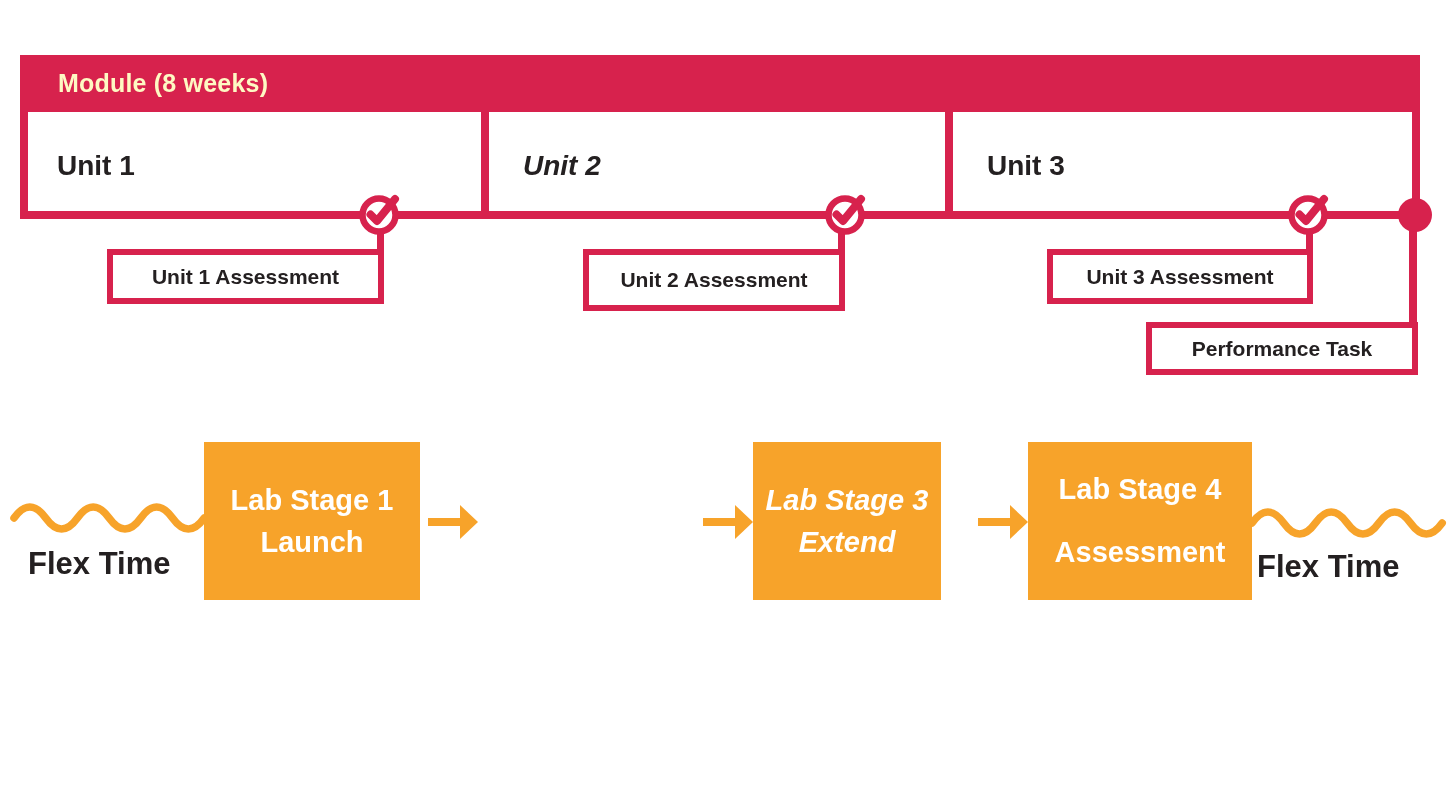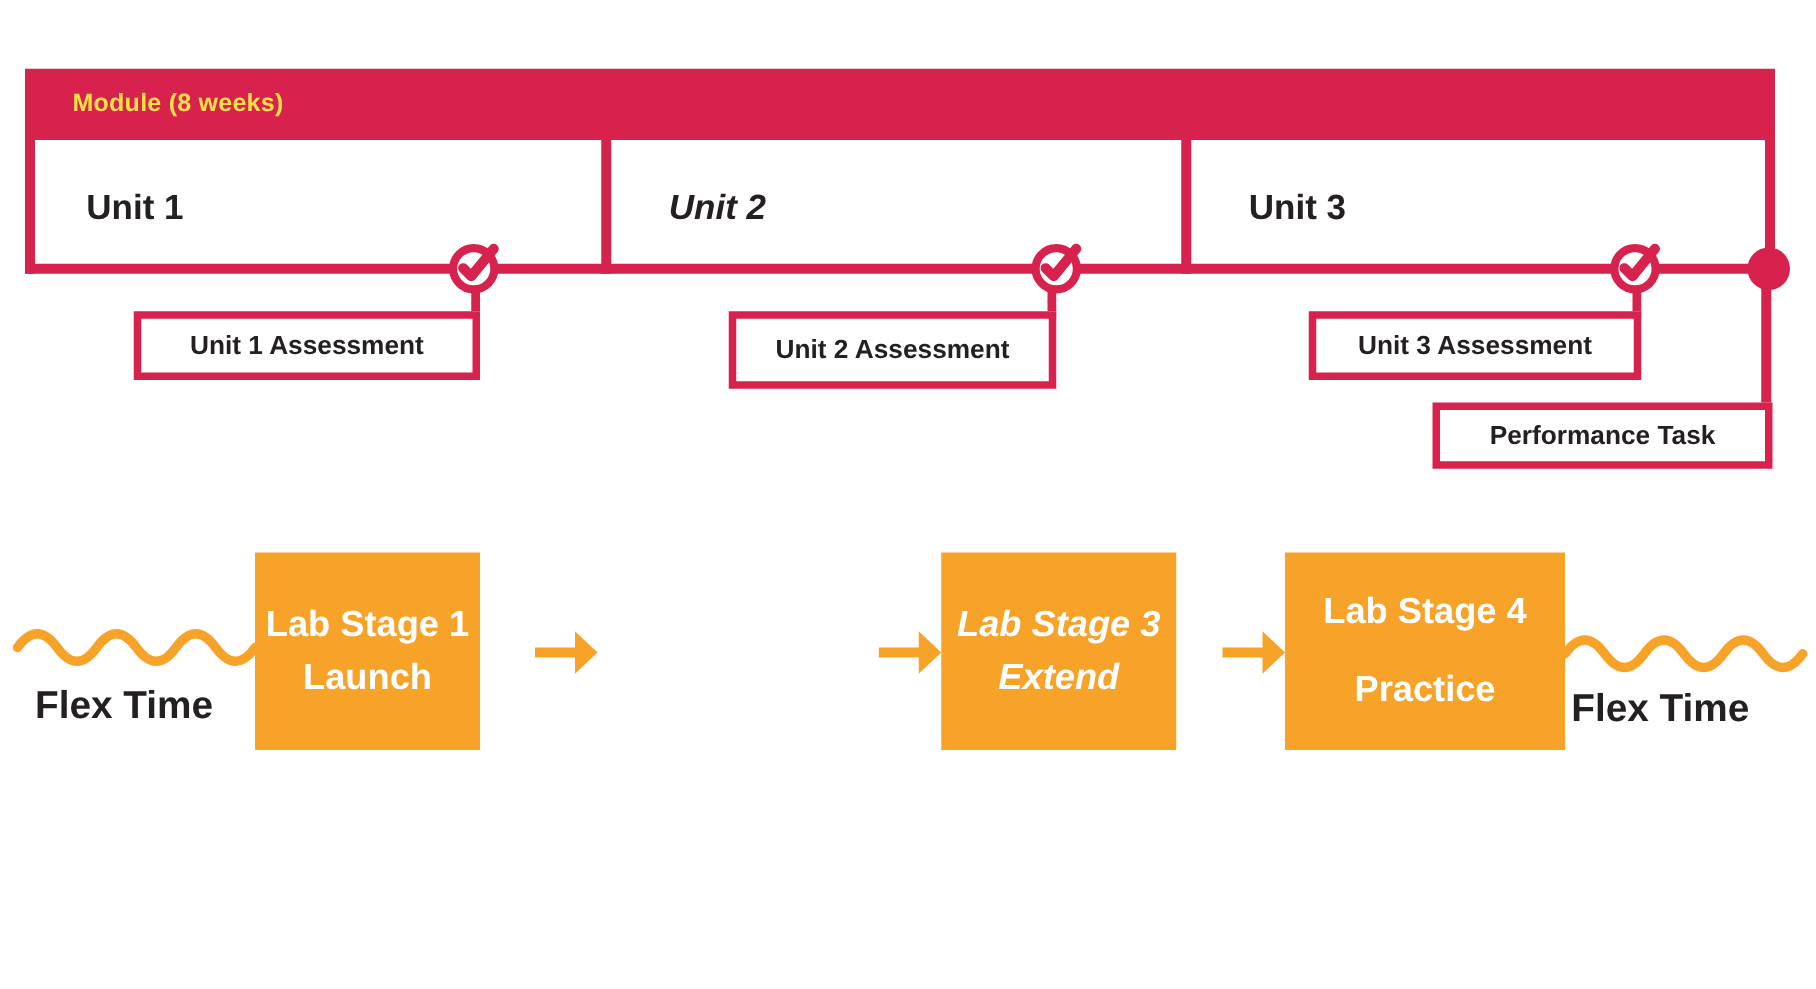--- a/index.html
+++ b/index.html
@@ -19,38 +19,38 @@
   }
 
   
   .module-banner{
     position:absolute;left:20px;top:55px;width:1400px;height:57px;
     background:var(--crimson);
     display:flex;align-items:center;
     padding-left:38px;
   }
   .module-banner .title{
-    color:#fde047;font-size:20px;font-weight:bold;letter-spacing:.2px;
+    color:#fef9c3;font-size:25px;font-weight:bold;letter-spacing:.2px;
   }
 
   
   .unit-row{
     position:absolute;left:20px;top:112px;width:1400px;height:107px;
     background:#fff;
     border:8px solid var(--crimson);
     border-top:none;
   }
   .unit-divider{
     position:absolute;top:112px;width:8px;height:107px;background:var(--crimson);
   }
   .unit-divider.d1{left:481px;}
   .unit-divider.d2{left:945px;}
   .unit-label{
     position:absolute;top:149px;height:34px;line-height:34px;
-    color:var(--dark);font-size:28px;font-weight:bold;margin-left:12px;
+    color:var(--dark);font-size:28px;font-weight:bold;
   }
   .unit-label.u1{left:57px;}
   .unit-label.u2{left:523px;font-style:italic;}
   .unit-label.u3{left:987px;}
 
   
   .connector{position:absolute;background:var(--crimson);}
   .conn-a1{left:377px;top:215px;width:7px;height:40px;}
   .conn-a2{left:838px;top:215px;width:7px;height:40px;}
   .conn-a3{left:1306px;top:215px;width:7px;height:40px;}
@@ -77,21 +77,21 @@
     border-radius:50%;background:var(--crimson);
   }
 
   
   .stage-box{
     position:absolute;top:442px;height:158px;background:var(--orange);
     display:flex;flex-direction:column;align-items:center;justify-content:center;
     gap:3px;
   }
   .stage-box .ln{color:#fff;font-size:29px;font-weight:bold;line-height:39px;white-space:nowrap;}
-  .s1{left:204px;width:180px;}
+  .s1{left:204px;width:216px;}
   .s2{left:478px;width:225px;}
   .s3{left:753px;width:188px;font-style:italic;}
   .s4{left:1028px;width:224px;gap:24px;}
 
   .flow-arrow{position:absolute;top:505px;width:50px;height:34px;}
   .flow-arrow .shaft{position:absolute;left:0;top:13px;width:34px;height:8px;background:var(--orange);}
   .flow-arrow .head{
     position:absolute;left:32px;top:0;width:0;height:0;
     border-top:17px solid transparent;border-bottom:17px solid transparent;
     border-left:18px solid var(--orange);
@@ -166,21 +166,21 @@
   <div class="stage-box s1">
     <span class="ln">Lab Stage 1</span>
     <span class="ln">Launch</span>
   </div>
   <div class="stage-box s3">
     <span class="ln">Lab Stage 3</span>
     <span class="ln">Extend</span>
   </div>
   <div class="stage-box s4">
     <span class="ln">Lab Stage 4</span>
-    <span class="ln">Practice</span>
+    <span class="ln">Assessment</span>
   </div>
 
   <div class="flow-arrow fa1">
     <div class="shaft"></div>
     <div class="head"></div>
   </div>
   <div class="flow-arrow fa2">
     <div class="shaft"></div>
     <div class="head"></div>
   </div>

